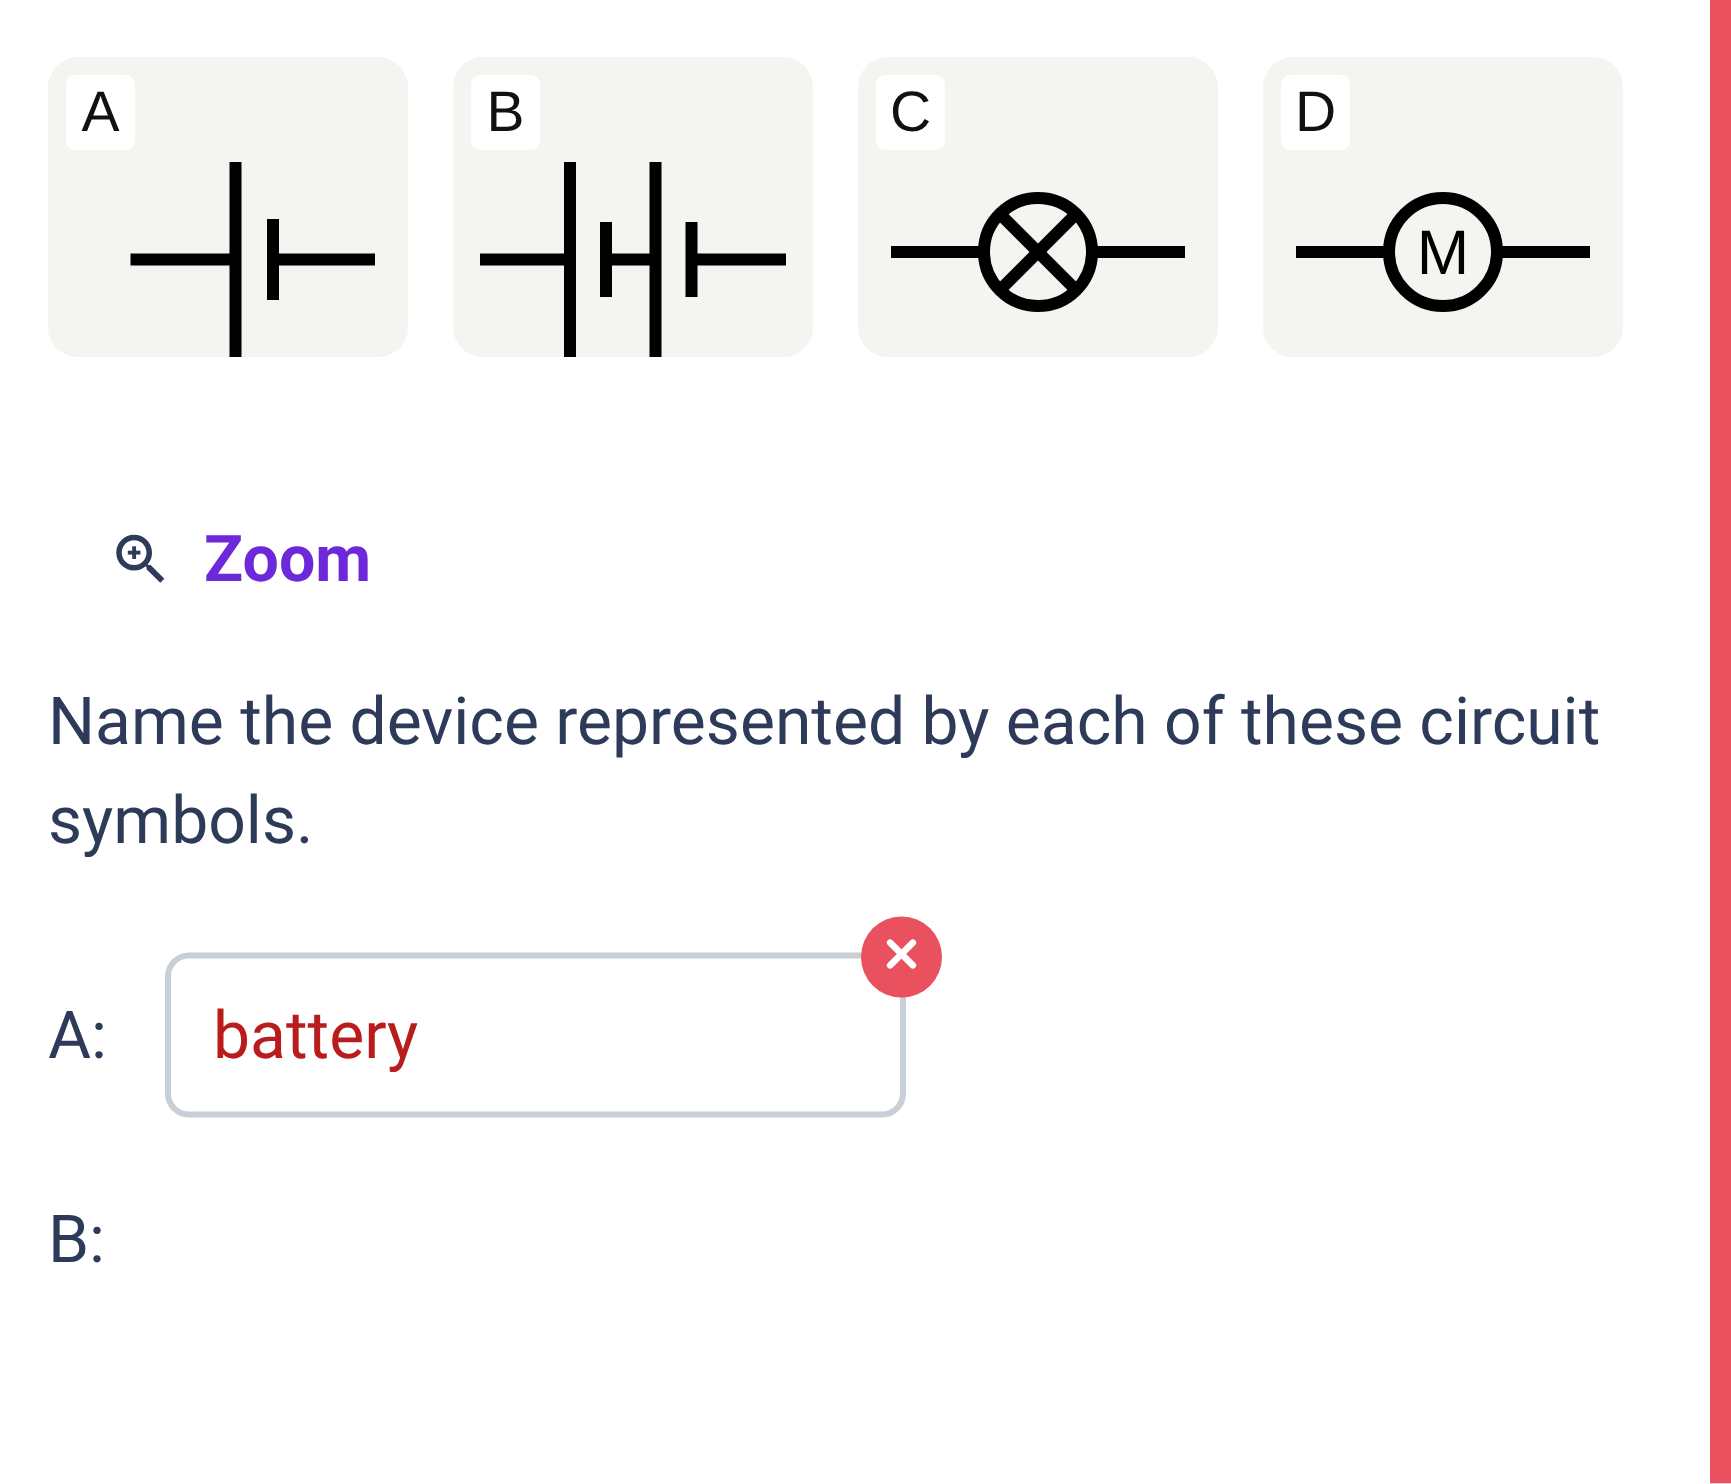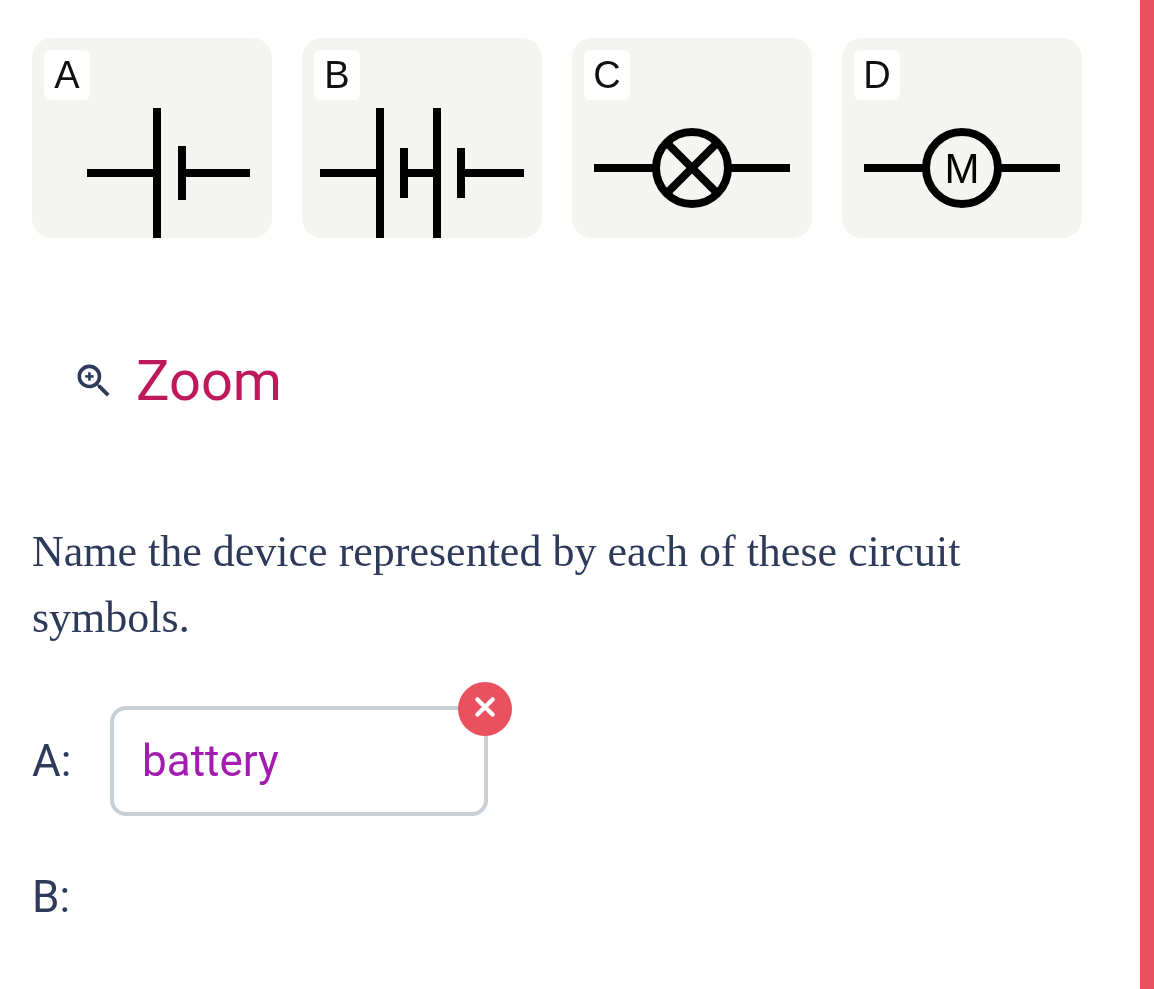--- a/index.html
+++ b/index.html
@@ -62,57 +62,56 @@
     margin-top: 110px;
     margin-left: 40px;
     cursor: pointer;
   }
   .zoom-icon {
     width: 44px;
     height: 44px;
     color: #2e3a59;
   }
   .zoom-text {
-    font-size: 56px;
-    color: #be185d;
-    font-weight: 400;
+    font-size: 43px;
+    color: #6d28d9;
+    font-weight: 700;
   }
   .question-text {
-    margin-top: 105px;
+    margin-top: 50px;
     font-size: 44px;
     line-height: 1.5;
     color: #2e3a59;
     font-weight: 400;
-    font-family: Liberation Serif, serif;
   }
   .answers {
     margin-top: 55px;
   }
   .answer-row {
     display: flex;
     align-items: center;
     gap: 28px;
     margin-bottom: 55px;
     position: relative;
   }
   .answer-label {
     font-size: 44px;
     color: #2e3a59;
     width: 50px;
   }
   .answer-input-wrap {
     position: relative;
   }
   .answer-input {
-    width: 378px;
+    width: 494px;
     height: 110px;
     border: 4px solid #c9cfd6;
     border-radius: 16px;
     font-size: 44px;
-    color: #a21caf;
+    color: #b91c1c;
     padding: 0 28px;
     background: #ffffff;
     font-family: inherit;
   }
   .status-badge {
     position: absolute;
     top: -24px;
     right: -24px;
     width: 54px;
     height: 54px;

